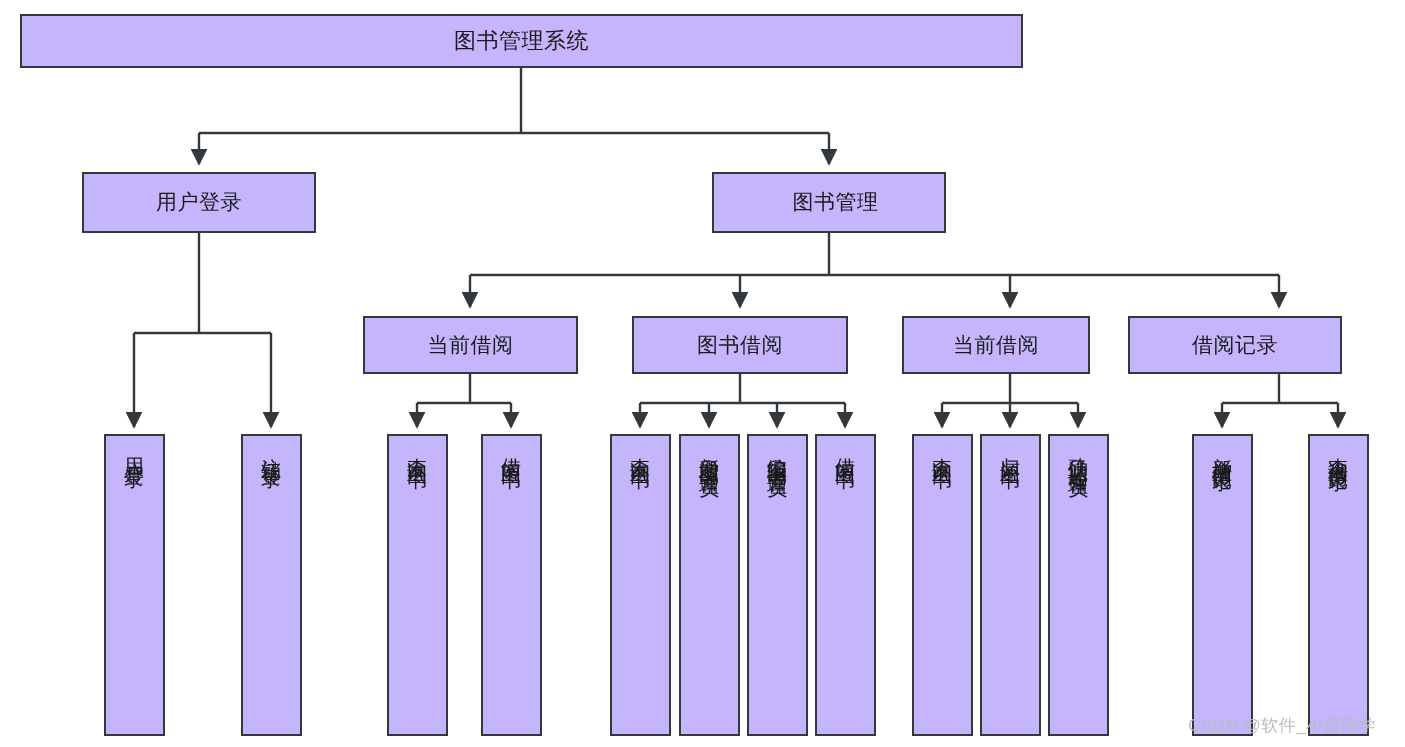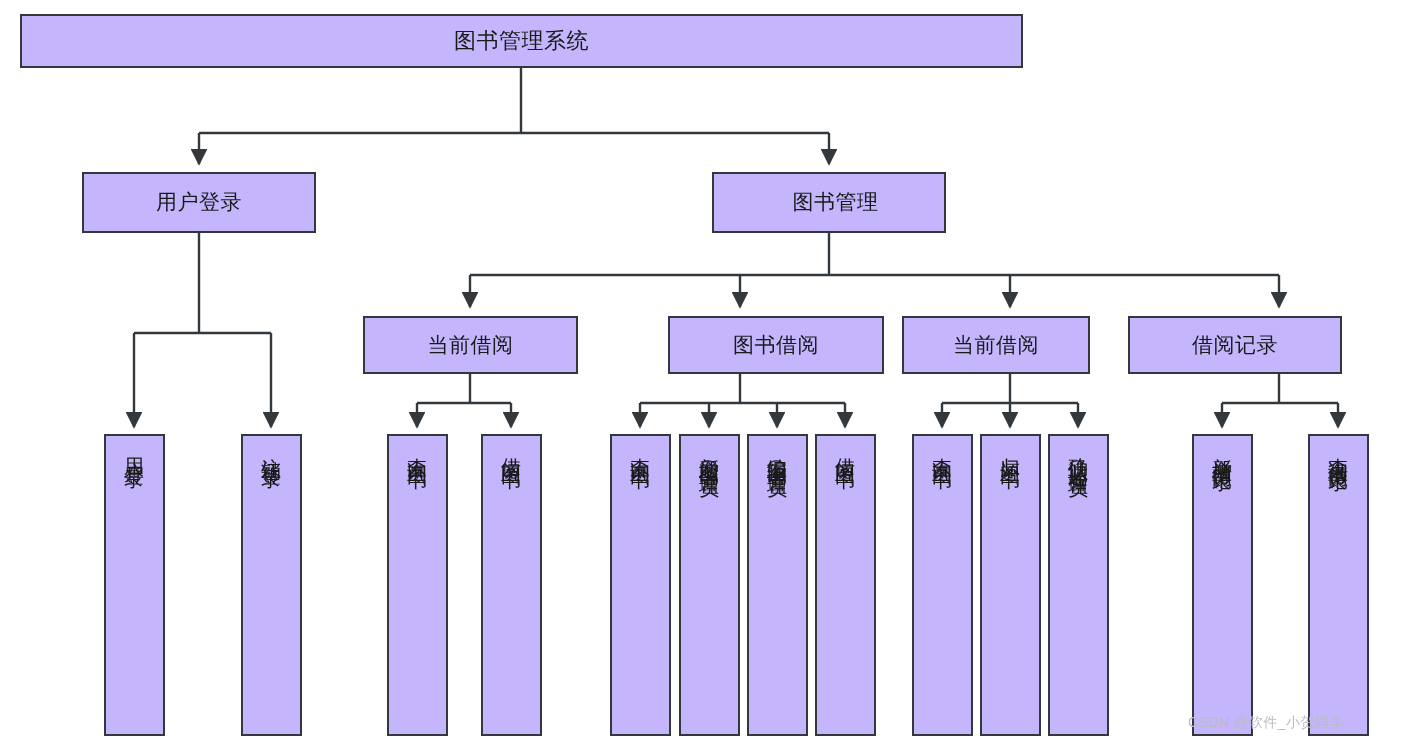--- a/index.html
+++ b/index.html
@@ -62,21 +62,21 @@
     line-height: 1.0;
     letter-spacing: 4px;
     white-space: nowrap;
   }
   .node.vert.tall .label {
     letter-spacing: 3px;
   }
   .watermark {
     position: absolute;
     color: #b9bcc0;
-    font-size: 14px;
+    font-size: 17px;
     white-space: nowrap;
     letter-spacing: 0.5px;
   }
 </style>
 </head>
 <body>
 
 <div id="canvas">
 
   <svg class="connectors" viewBox="0 0 1405 747" xmlns="http://www.w3.org/2000/svg">
@@ -136,21 +136,21 @@
   <div class="node horiz" style="left:82px; top:172px; width:234px; height:61px;">
     <span class="label">用户登录</span>
   </div>
   <div class="node horiz" style="left:712px; top:172px; width:234px; height:61px;padding-left:13px;">
     <span class="label">图书管理</span>
   </div>
 
   <div class="node horiz" style="left:363px; top:316px; width:215px; height:58px;">
     <span class="label">当前借阅</span>
   </div>
-  <div class="node horiz" style="left:632px; top:316px; width:216px; height:58px;margin-left:36px;">
+  <div class="node horiz" style="left:632px; top:316px; width:216px; height:58px;">
     <span class="label">图书借阅</span>
   </div>
   <div class="node horiz" style="left:902px; top:316px; width:188px; height:58px;">
     <span class="label">当前借阅</span>
   </div>
   <div class="node horiz" style="left:1128px; top:316px; width:214px; height:58px;">
     <span class="label">借阅记录</span>
   </div>
 
   <div class="node vert" style="left:104px; top:434px; width:61px; height:302px;">

